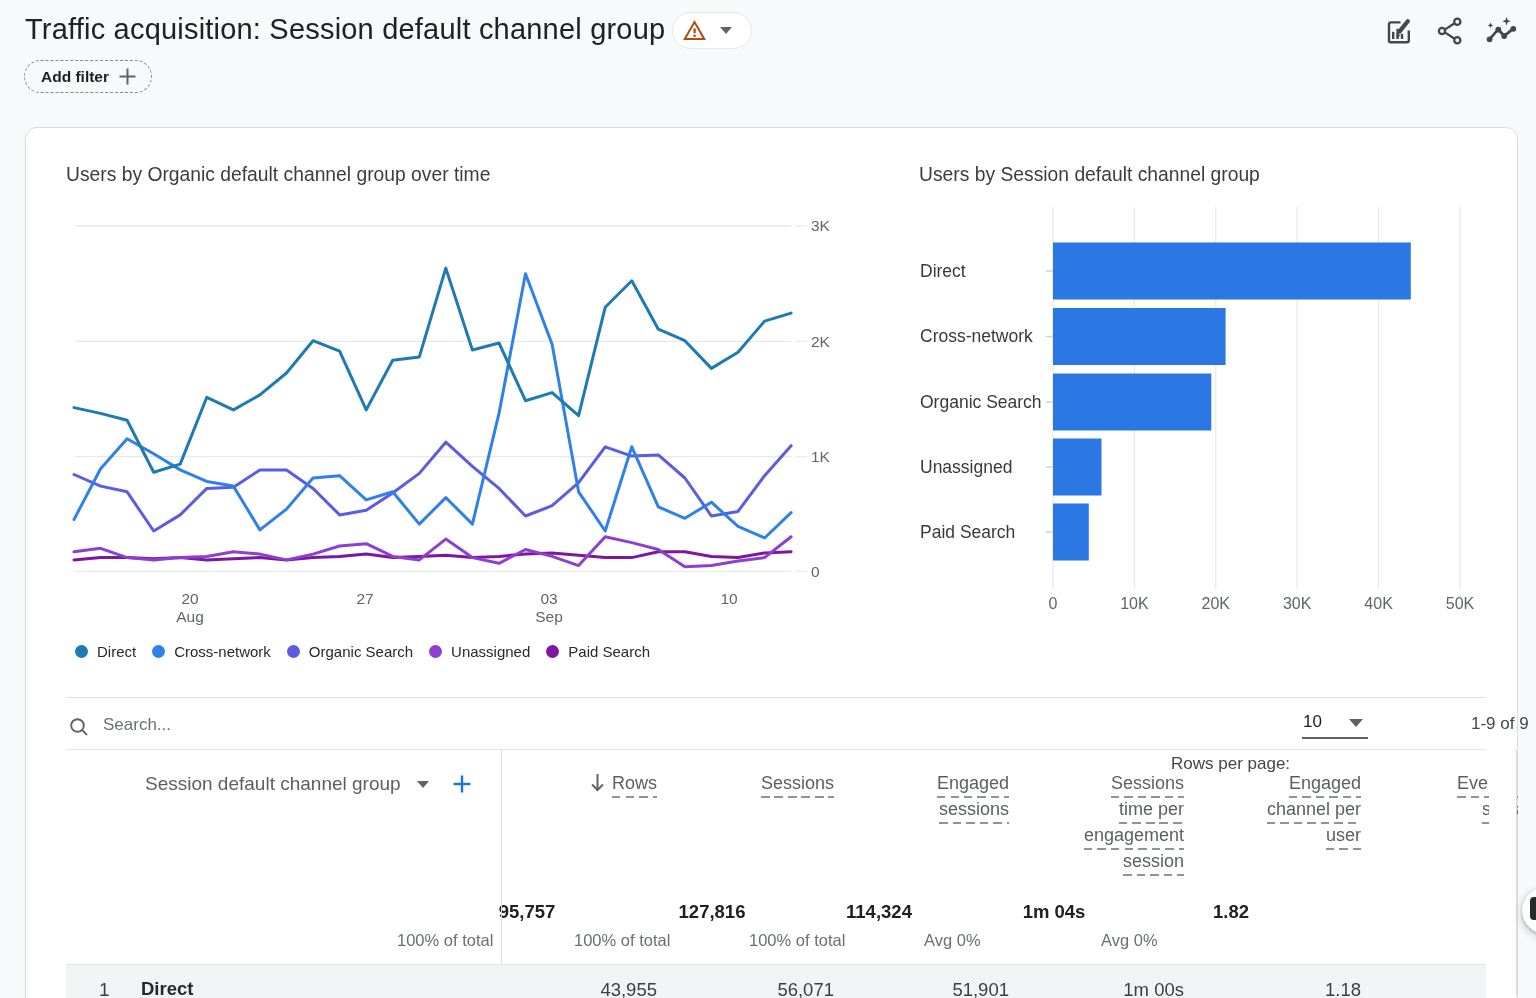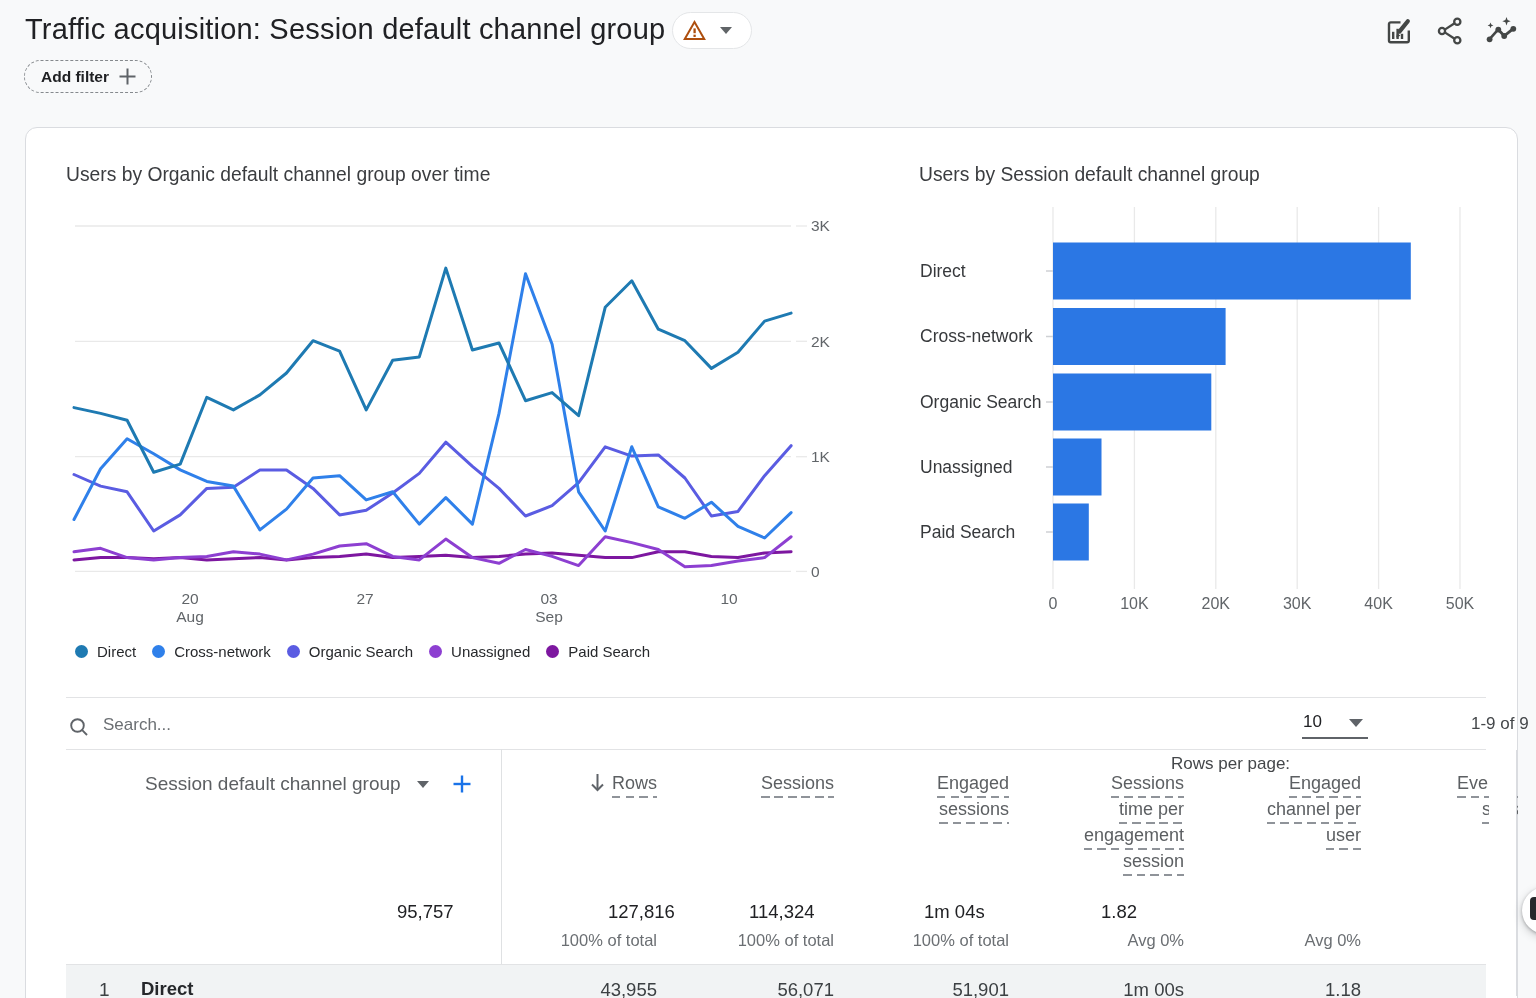--- a/index.html
+++ b/index.html
@@ -24,22 +24,22 @@
 #tenline { left:1302px; top:737px; width:66px; height:1.6px; background:#5f6368; }
 #rppcaret { left:1349px; top:719px; width:0; height:0; border-left:7px solid transparent; border-right:7px solid transparent; border-top:8px solid #5f6368; }
 #range { left:1471px; top:714px; font-size:17px; color:#44474a; }
 #dimh { left:145px; top:773px; font-size:19px; color:#5c5f62;text-align:center; }
 #dimcaret { left:417px; top:781px; width:0; height:0; border-left:6.5px solid transparent; border-right:6.5px solid transparent; border-top:7.5px solid #5f6368; }
 .vline { left:501px; top:749px; width:1px; height:249px; background:#dfe1e3; }
 .mh { position:absolute; top:770px; text-align:right; font-size:18px; color:#5c5f62; line-height:26px; }
 .mhl { }
 .dashu { background-image:repeating-linear-gradient(90deg,#8f9399 0 8.5px, rgba(0,0,0,0) 8.5px 13.5px); background-position:0 100%; background-size:100% 2px; background-repeat:no-repeat; padding-bottom:5px; }
 .sarrow { vertical-align:-3px; margin-right:7px; }
-.tnum { position:absolute; top:901px; text-align:left; font-size:18.5px; font-weight:400; color:#202124; }
-.tsub { position:absolute; top:931px; text-align:right; font-size:16.5px; color:#6b6f73; }
+.tnum { position:absolute; top:901px; text-align:center; font-size:18.5px; font-weight:700; color:#202124; }
+.tsub { position:absolute; top:931px; text-align:left; font-size:16.5px; color:#6b6f73; }
 #row1 { left:66px; top:965px; width:1420px; height:33px; background:#f1f3f4; }
 .rv { position:absolute; top:979px; text-align:right; font-size:18.5px; color:#3c4043; }
 #rnum { left:99px; top:979px; font-size:19px; color:#3c4043; }
 #rname { left:141px; top:978px; font-size:18.5px; font-weight:700; color:#26282b; }
 #fab { left:1522px; top:887px; width:47px; height:47px; border-radius:50%; background:#fff; box-shadow:0 1px 3px rgba(60,64,67,.35), 0 3px 8px rgba(60,64,67,.25); }
 #fabicon { left:1530px; top:897px; width:14px; height:23px; background:#27292c; border-radius:4px; }
 #clipR { left:1489px; top:750px; width:28px; height:246px; background:#fff; border-right:1px solid #dadce0; }
 #clipG { left:1518px; top:750px; width:18px; height:248px; background:#f8f9fa; }
 </style></head>
 <body>
@@ -192,21 +192,21 @@
     <div class="mhl"><span class="dashu">Engaged</span></div>
     <div class="mhl"><span class="dashu">channel per</span></div>
     <div class="mhl"><span class="dashu">user</span></div>
   </div>
 <div class="mh" style="left:1283px;width:260px;">
     <div class="mhl"><span class="dashu">Events per</span></div>
     <div class="mhl"><span class="dashu">session</span></div>
   </div>
 <div class="tnum" style="left:397px;width:260px;">95,757</div>
 <div class="tsub" style="left:397px;width:260px;">100% of total</div>
-<div class="tnum" style="left:608px;width:260px;">127,816</div>
+<div class="tnum" style="left:582px;width:260px;">127,816</div>
 <div class="tsub" style="left:574px;width:260px;">100% of total</div>
 <div class="tnum" style="left:749px;width:260px;">114,324</div>
 <div class="tsub" style="left:749px;width:260px;">100% of total</div>
 <div class="tnum" style="left:924px;width:260px;">1m 04s</div>
 <div class="tsub" style="left:924px;width:260px;">Avg 0%</div>
 <div class="tnum" style="left:1101px;width:260px;">1.82</div>
 <div class="tsub" style="left:1101px;width:260px;">Avg 0%</div>
 <div class="abs" id="clipR"></div>
 <div class="abs" id="clipG"></div>
 <div class="abs vline"></div>

